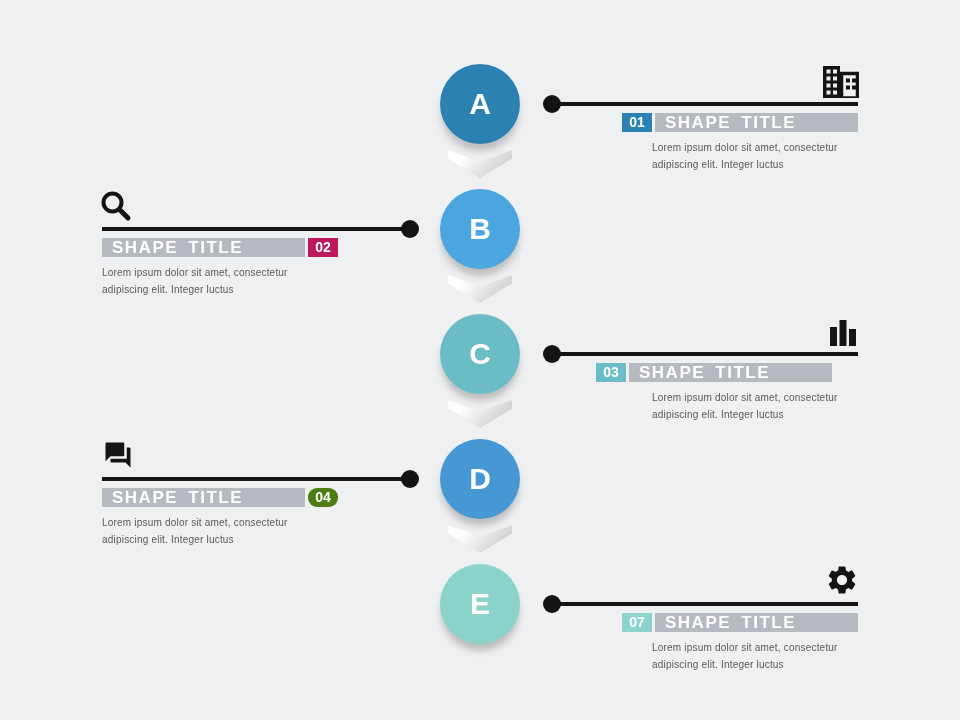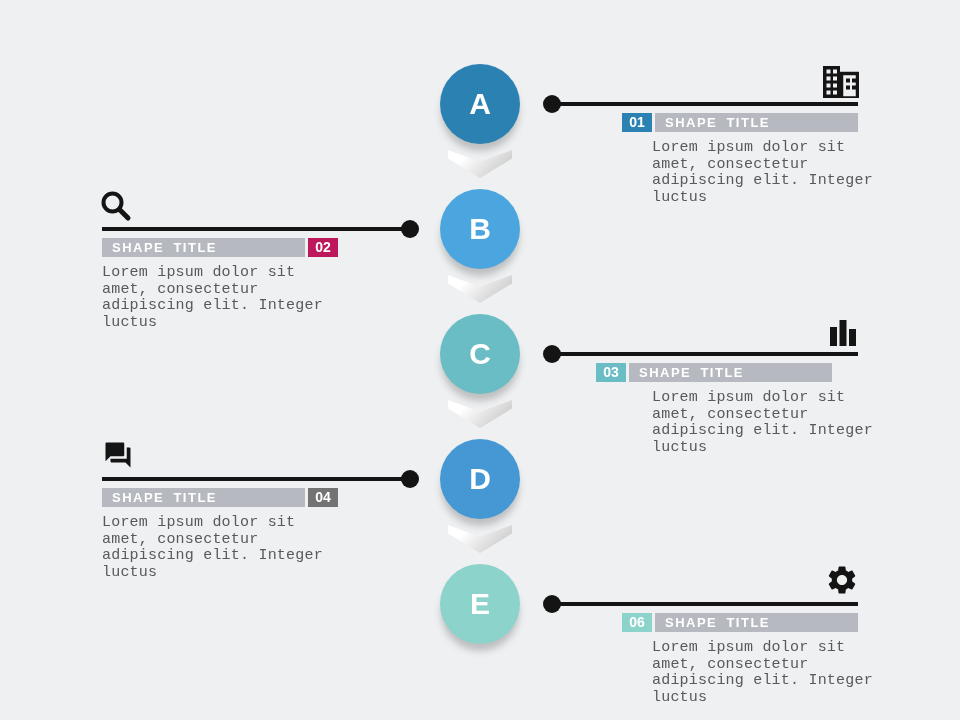--- a/index.html
+++ b/index.html
@@ -20,27 +20,27 @@
     filter:drop-shadow(0 2px 2px rgba(0,0,0,0.18));
   }
   .hline{position:absolute;height:4px;background:#141414;}
   .dot{position:absolute;width:18px;height:18px;border-radius:50%;background:#141414;}
   .titlebar{position:absolute;width:236px;height:19px;display:flex;gap:3px;}
   .badge{
     width:30px;height:19px;flex:0 0 30px;text-align:center;line-height:19px;
     font-size:14px;font-weight:bold;color:#ffffff;
   }
   .bar{
-    flex:1;height:19px;line-height:19px;font-size:13px;font-weight:bold;
+    flex:1;height:19px;line-height:19px;font-size:17px;font-weight:bold;
     color:#ffffff;background:#b6b9bf;letter-spacing:1.5px;word-spacing:4px;
     padding-left:10px;white-space:nowrap;overflow:hidden;
   }
   .desc{
-    position:absolute;width:225px;font-size:15px;color:#58595b;
-    line-height:16.5px;letter-spacing:0.2px;font-family:Liberation Mono, monospace;
+    position:absolute;width:225px;font-size:10px;color:#58595b;
+    line-height:16.5px;letter-spacing:0.2px;
   }
   .icon{position:absolute;}
 </style>
 </head>
 <body>
 
 <div id="canvas">
 
   <div class="circle" style="left: 440px; top: 64px; background: rgb(43, 130, 178);">
       <span>A</span>
@@ -124,34 +124,34 @@
     <div>adipiscing elit. Integer luctus</div>
   </div>
 
   <div class="hline" style="left:102px;top:477px;width:308px"></div>
   <div class="dot" style="left:401px;top:470px"></div>
   <svg class="icon" style="left:101px;top:440px" width="34" height="30" viewBox="0 0 24 24">
     <path fill="#141414" d="M21 6h-2v9H6v2c0 .55.45 1 1 1h11l4 4V7c0-.55-.45-1-1-1zM17 12V3c0-.55-.45-1-1-1H3c-.55 0-1 .45-1 1v14l4-4h10c.55 0 1-.45 1-1z"></path>
   </svg>
   <div class="titlebar" style="left:102px;top:488px">
     <div class="bar">SHAPE TITLE</div>
-    <div class="badge" style="background: #737373;">04</div>
+    <div class="badge" style="background: #4d7c0f; border-radius: 9px;">04</div>
   </div>
   <div class="desc" style="left:102px;top:515px">
     <div>Lorem ipsum dolor sit amet, consectetur</div>
     <div>adipiscing elit. Integer luctus</div>
   </div>
 
   <div class="dot" style="left:543px;top:595px"></div>
   <div class="hline" style="left:552px;top:602px;width:306px"></div>
   <svg class="icon" style="left:825px;top:563px" width="34" height="34" viewBox="0 0 24 24">
     <path fill="#141414" d="M19.14 12.94c.04-.3.06-.61.06-.94 0-.32-.02-.64-.07-.94l2.03-1.58c.18-.14.23-.41.12-.61l-1.92-3.32c-.12-.22-.37-.29-.59-.22l-2.39.96c-.5-.38-1.03-.7-1.62-.94l-.36-2.54c-.04-.24-.24-.41-.48-.41h-3.84c-.24 0-.43.17-.47.41l-.36 2.54c-.59.24-1.13.57-1.62.94l-2.39-.96c-.22-.08-.47 0-.59.22L2.74 8.87c-.12.21-.08.47.12.61l2.03 1.58c-.05.3-.09.63-.09.94s.02.64.07.94l-2.03 1.58c-.18.14-.23.41-.12.61l1.92 3.32c.12.22.37.29.59.22l2.39-.96c.5.38 1.03.7 1.62.94l.36 2.54c.05.24.24.41.48.41h3.84c.24 0 .44-.17.47-.41l.36-2.54c.59-.24 1.13-.56 1.62-.94l2.39.96c.22.08.47 0 .59-.22l1.92-3.32c.12-.22.07-.47-.12-.61l-2.01-1.58zM12 15.6c-1.98 0-3.6-1.62-3.6-3.6s1.62-3.6 3.6-3.6 3.6 1.62 3.6 3.6-1.62 3.6-3.6 3.6z"></path>
   </svg>
   <div class="titlebar" style="left:622px;top:613px">
-    <div class="badge" style="background: rgb(140, 211, 203);">06</div>
+    <div class="badge" style="background: rgb(140, 211, 203);">07</div>
     <div class="bar">SHAPE TITLE</div>
   </div>
   <div class="desc" style="left:652px;top:640px">
     <div>Lorem ipsum dolor sit amet, consectetur</div>
     <div>adipiscing elit. Integer luctus</div>
   </div>
 
 </div>
 
 </body></html>

